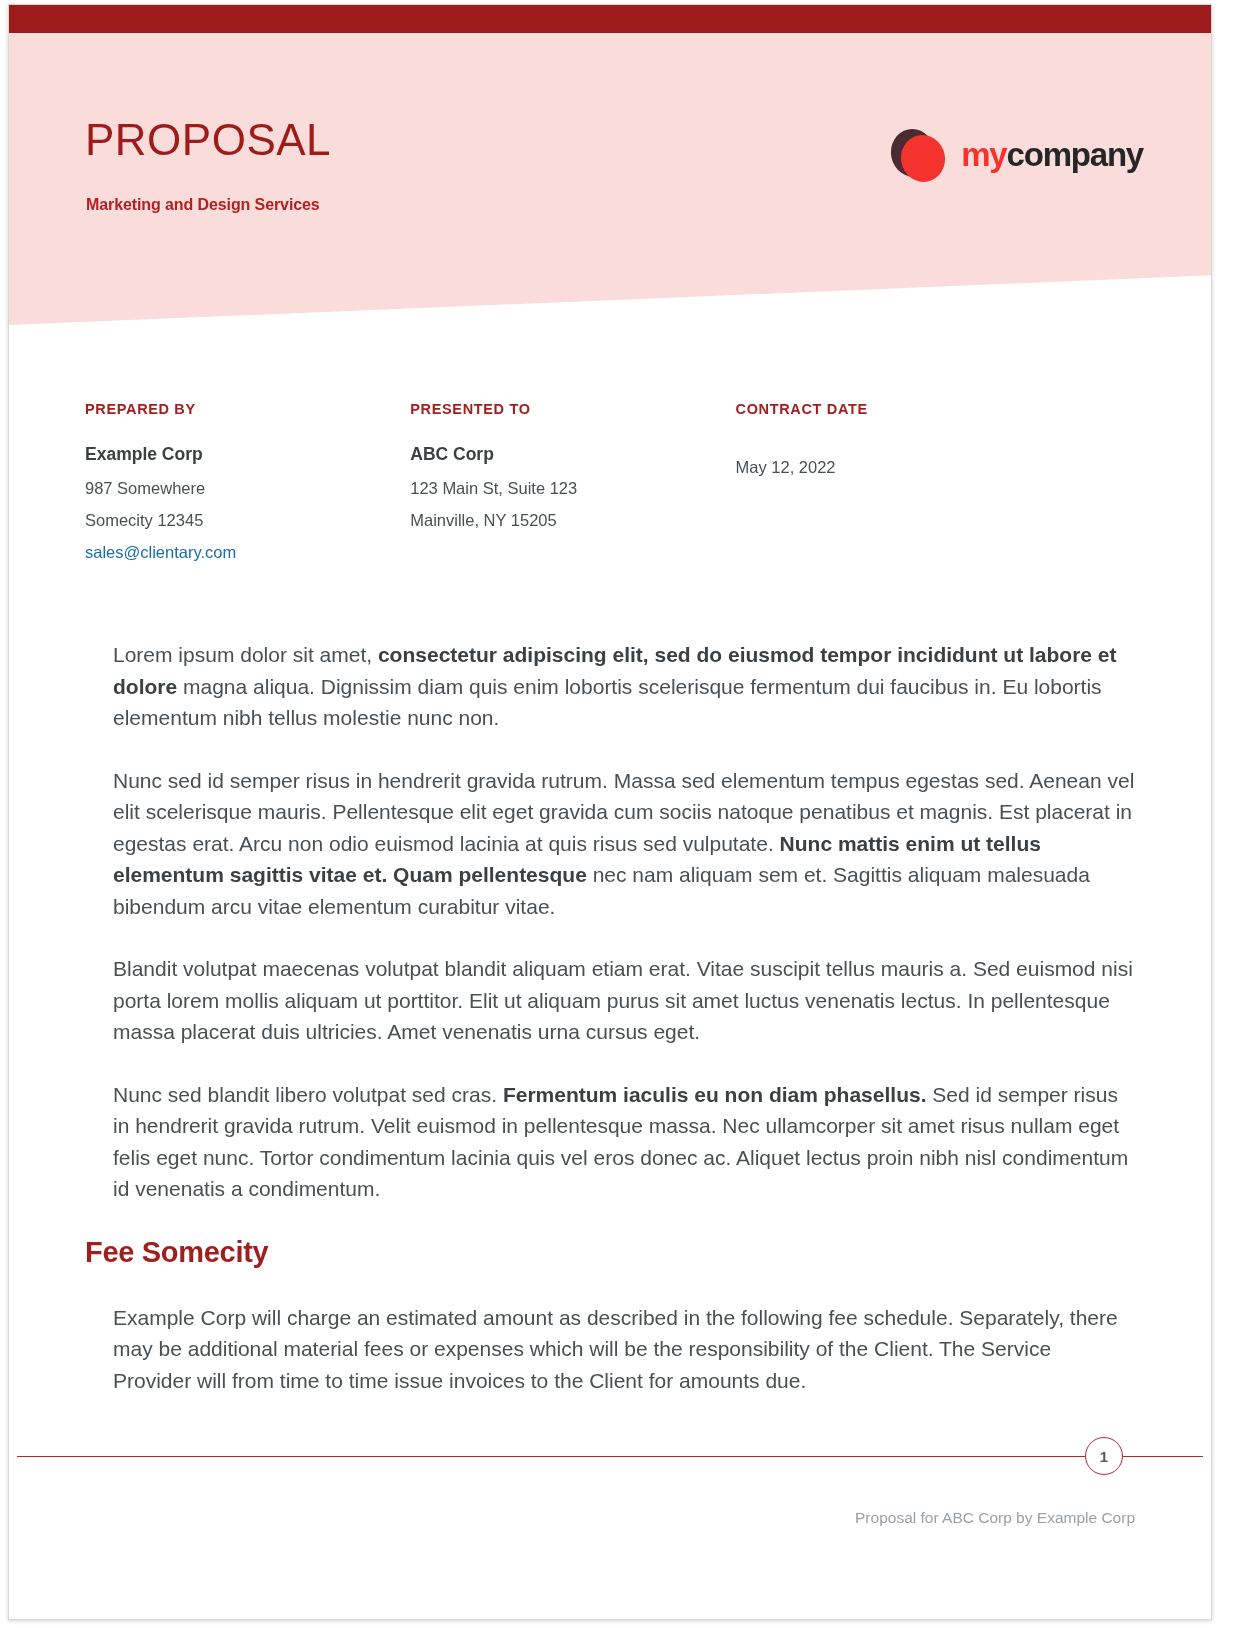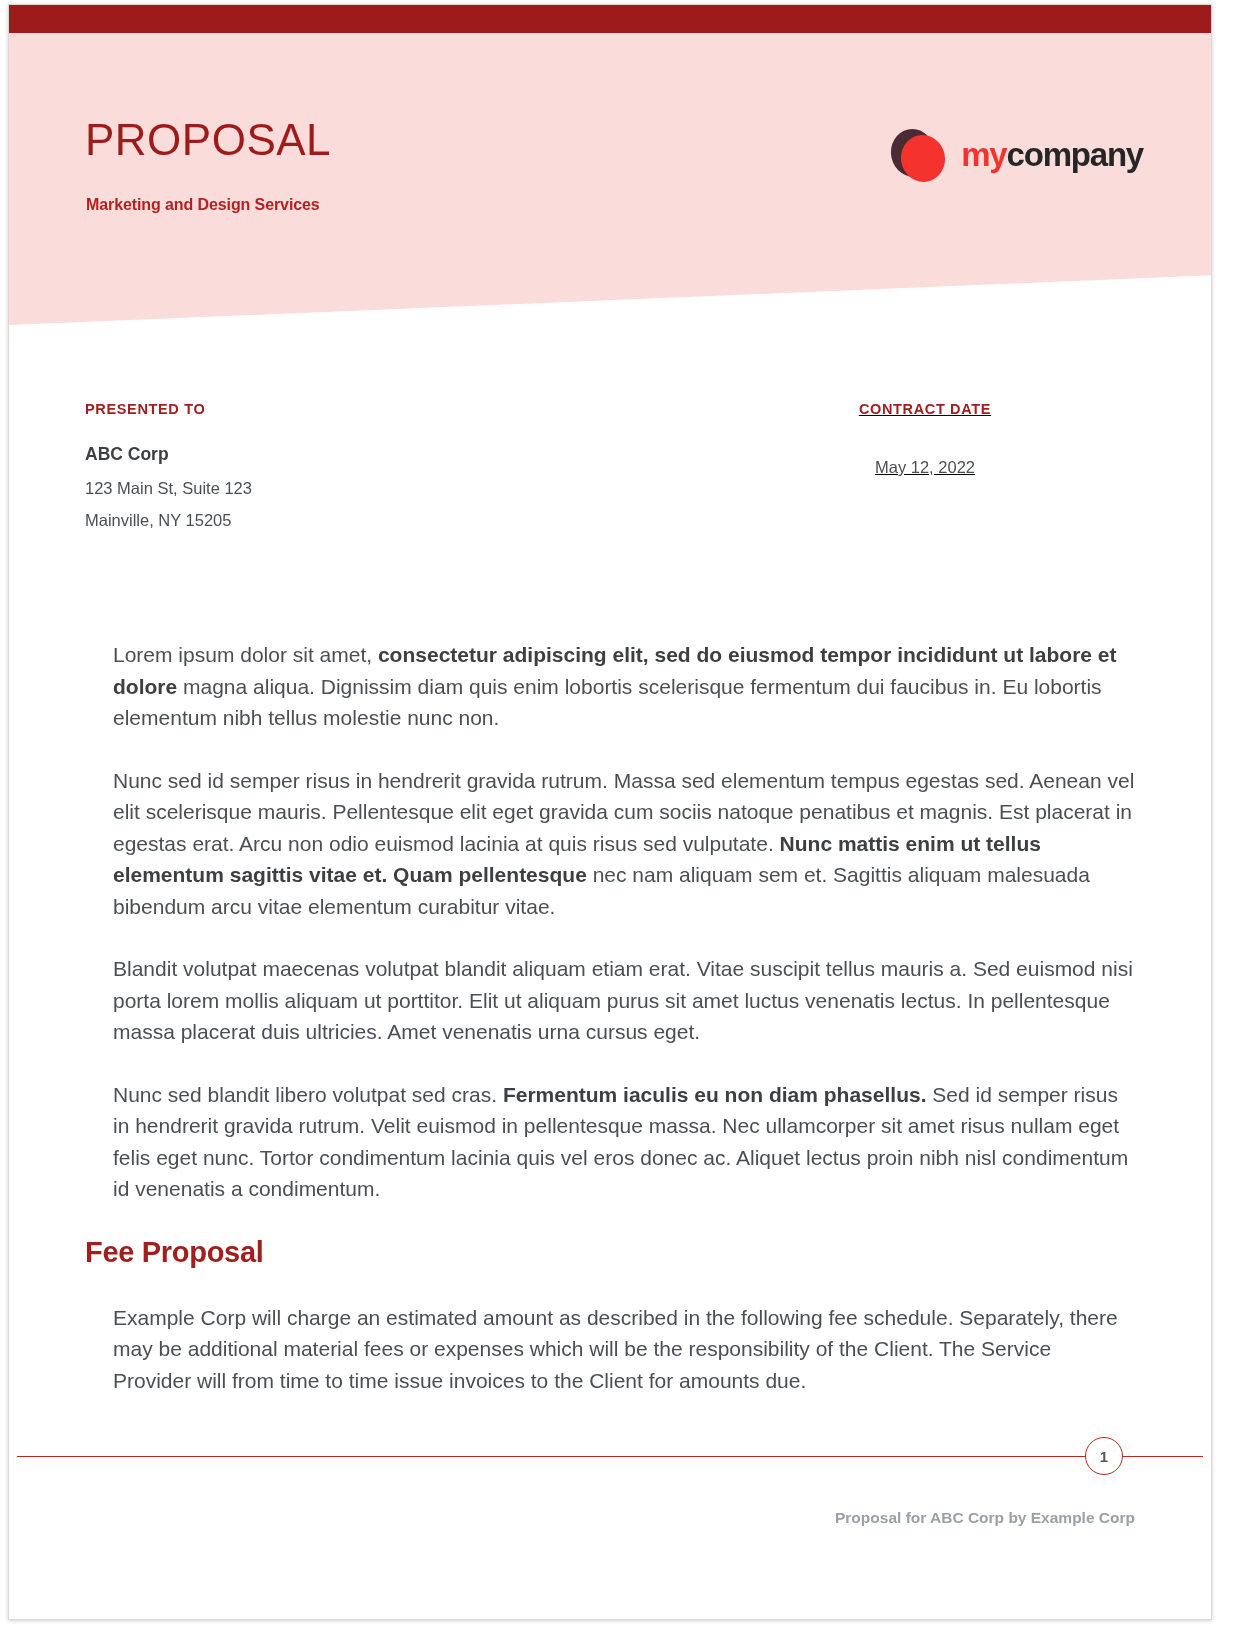--- a/index.html
+++ b/index.html
@@ -129,22 +129,21 @@
     left: 0;
     top: 396px;
     width: 100%;
     padding: 0 76px;
     display: flex;
   }
   .meta-col { width: 342px; }
   .meta-col.date-col {
     width: 420px;
     margin-left: auto;
-    text-align: center;
-    text-decoration: underline;
+    text-align: left;
   }
   .meta-label {
     font-size: 14.5px;
     font-weight: bold;
     color: #a01f1f;
     letter-spacing: 0.65px;
     margin-bottom: 27px;
   }
   .meta-name {
     font-size: 17.5px;
@@ -218,21 +217,21 @@
     justify-content: center;
     font-size: 15px;
     font-weight: bold;
     color: #58595b;
   }
   .footer-note {
     position: absolute;
     right: 76px;
     bottom: 92px;
     font-size: 15.5px;
-    font-weight: bold;
+    font-weight: normal;
     color: #9aa0a6;
     text-align: right;
   }
 </style>
 </head>
 <body>
 
 <div class="page">
 
   <div class="header-bar"></div>
@@ -248,20 +247,27 @@
         <span class="disc-front"></span>
       </span>
       <span class="logo-text">
         <span class="lt-my">my</span><span class="lt-company">company</span>
       </span>
     </div>
   </div>
 
   <div class="meta">
 
+    <div class="meta-col">
+      <div class="meta-label">PREPARED BY</div>
+      <div class="meta-name">Example Corp</div>
+      <div class="meta-line">987 Somewhere</div>
+      <div class="meta-line">Somecity 12345</div>
+      <a class="meta-link" href="#">sales@clientary.com</a>
+    </div>
 
     <div class="meta-col">
       <div class="meta-label">PRESENTED TO</div>
       <div class="meta-name">ABC Corp</div>
       <div class="meta-line">123 Main St, Suite 123</div>
       <div class="meta-line">Mainville, NY 15205</div>
     </div>
 
     <div class="meta-col date-col">
       <div class="meta-label">CONTRACT DATE</div>
@@ -273,21 +279,21 @@
   <div class="body-wrap">
 
     <p class="para"><span>Lorem ipsum dolor sit amet, </span><b>consectetur adipiscing elit, sed do eiusmod tempor incididunt ut labore et dolore</b><span> magna aliqua. Dignissim diam quis enim lobortis scelerisque fermentum dui faucibus in. Eu lobortis elementum nibh tellus molestie nunc non.</span></p>
 
     <p class="para"><span>Nunc sed id semper risus in hendrerit gravida rutrum. Massa sed elementum tempus egestas sed. Aenean vel elit scelerisque mauris. Pellentesque elit eget gravida cum sociis natoque penatibus et magnis. Est placerat in egestas erat. Arcu non odio euismod lacinia at quis risus sed vulputate. </span><b>Nunc mattis enim ut tellus elementum sagittis vitae et. Quam pellentesque</b><span> nec nam aliquam sem et. Sagittis aliquam malesuada bibendum arcu vitae elementum curabitur vitae.</span></p>
 
     <p class="para">Blandit volutpat maecenas volutpat blandit aliquam etiam erat. Vitae suscipit tellus mauris a. Sed euismod nisi porta lorem mollis aliquam ut porttitor. Elit ut aliquam purus sit amet luctus venenatis lectus. In pellentesque massa placerat duis ultricies. Amet venenatis urna cursus eget.</p>
 
     <p class="para"><span>Nunc sed blandit libero volutpat sed cras. </span><b>Fermentum iaculis eu non diam phasellus.</b><span> Sed id semper risus in hendrerit gravida rutrum. Velit euismod in pellentesque massa. Nec ullamcorper sit amet risus nullam eget felis eget nunc. Tortor condimentum lacinia quis vel eros donec ac. Aliquet lectus proin nibh nisl condimentum id venenatis a condimentum.</span></p>
 
-    <h2 class="section-heading">Fee Proposal</h2>
+    <h2 class="section-heading">Fee Somecity</h2>
 
     <p class="para">Example Corp will charge an estimated amount as described in the following fee schedule. Separately, there may be additional material fees or expenses which will be the responsibility of the Client. The Service Provider will from time to time issue invoices to the Client for amounts due.</p>
 
   </div>
 
   <div class="footer-rule"></div>
   <div class="page-badge">1</div>
   <div class="footer-note">Proposal for ABC Corp by Example Corp</div>
 
 </div>

